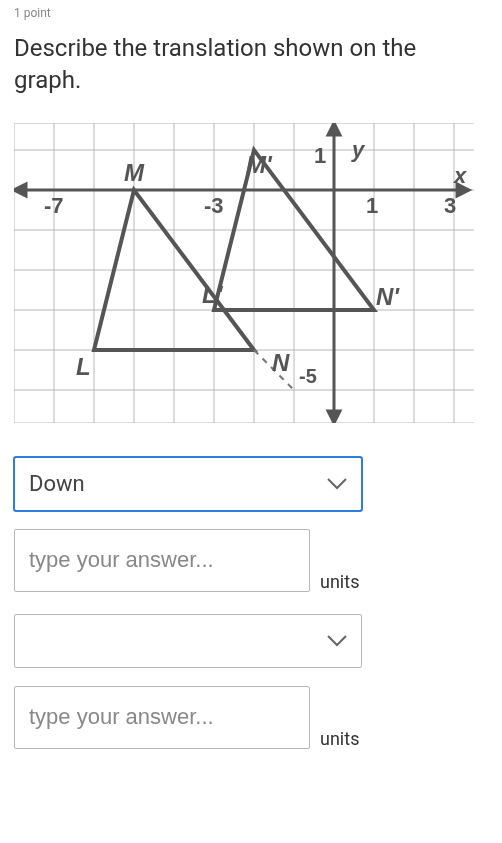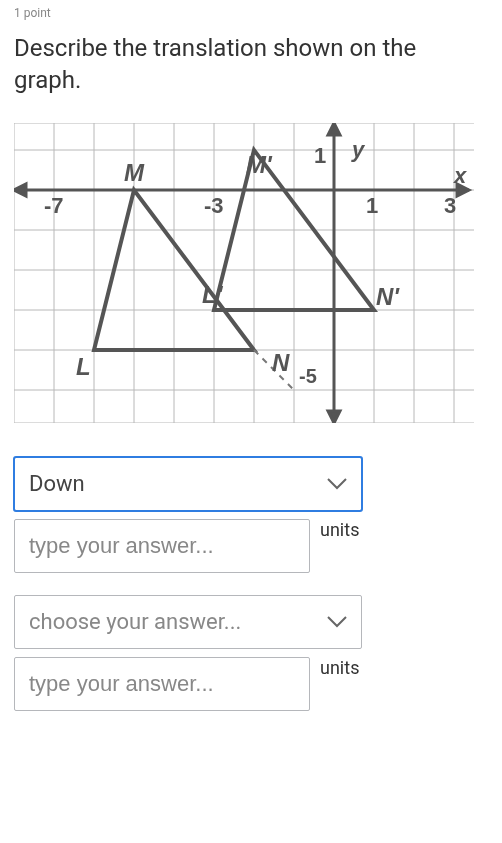--- a/index.html
+++ b/index.html
@@ -29,23 +29,23 @@
     width: 460px;
     height: 300px;
     margin-bottom: 34px;
     overflow: hidden;
   }
   .answer-block {
     margin-bottom: 22px;
   }
   .row {
     display: flex;
-    align-items: flex-start;
+    align-items: flex-end;
     gap: 10px;
-    margin-bottom: 8px;
+    margin-bottom: 18px;
   }
   .select {
     position: relative;
     border: 1px solid #b5b7bb;
     border-radius: 2px;
     height: 54px;
     display: flex;
     align-items: center;
     padding: 0 48px 0 14px;
     font-size: 22px;
@@ -61,21 +61,21 @@
   }
   .select.active {
     outline: 2px solid #2f7de1;
     outline-offset: -1px;
   }
   .select.placeholder { color: #444; }
   .placeholder-text { color: #888; }
   .text-input {
     border: 1px solid #b5b7bb;
     border-radius: 2px;
-    height: 54px;
+    height: 63px;
     padding: 12px 14px;
     font-size: 22px;
     color: #444;
     background: #fff;
   }
   .text-input::placeholder { color: #888; }
   .units-label {
     font-size: 18px;
     color: #333;
   }
@@ -173,21 +173,20 @@
   </div>
   <div class="row">
     <input class="text-input input1" type="text" placeholder="type your answer..." style="">
     <span class="units-label">units</span>
   </div>
 </div>
 
 <div class="answer-block">
   <div class="row">
     <div class="select dir2 placeholder">
-      <span class="placeholder-text">choose your answer...</span>
       <span class="chev">
         <svg width="20" height="12" viewBox="0 0 20 12">
             <path d="M1 1 L10 10 L19 1" fill="none" stroke="#666" stroke-width="2"></path>
           </svg>
       </span>
     </div>
   </div>
   <div class="row">
     <input class="text-input input2" type="text" placeholder="type your answer..." style="">
     <span class="units-label">units</span>

